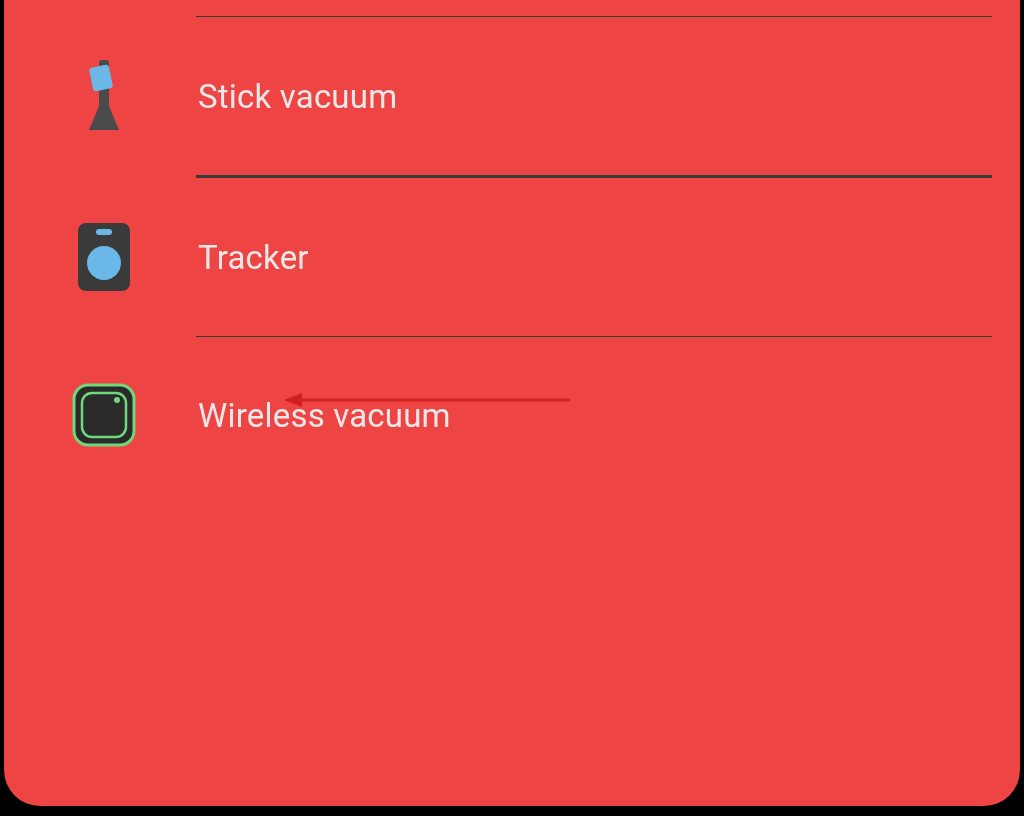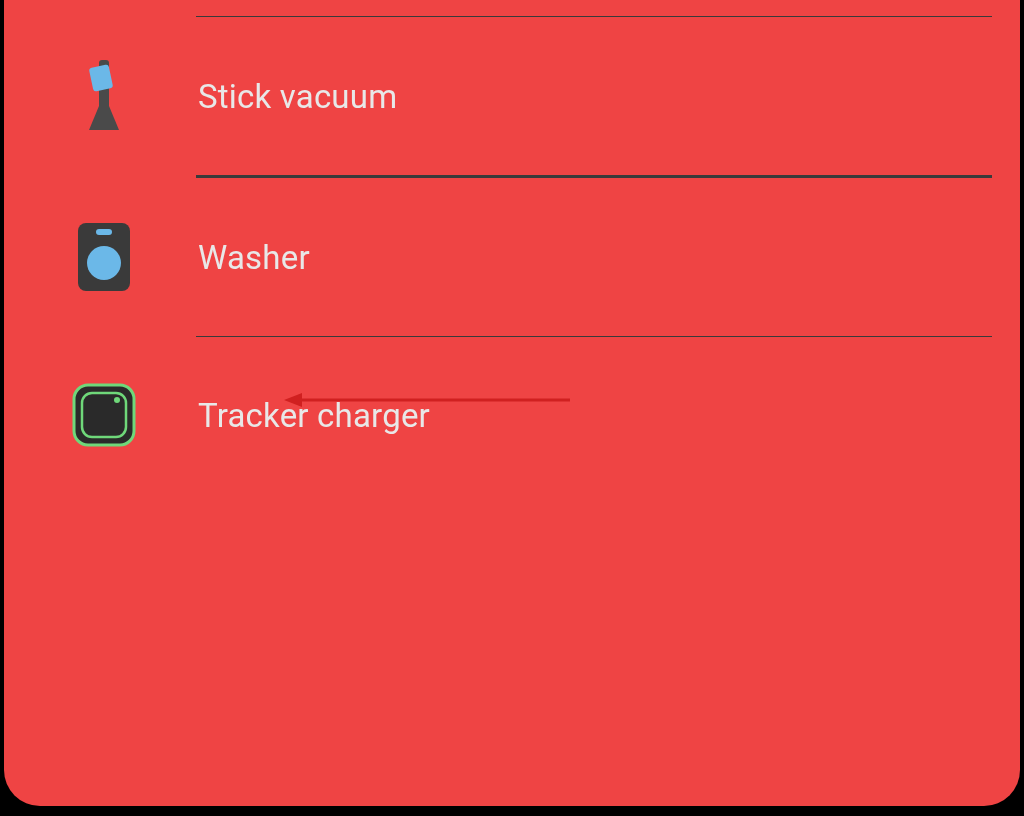--- a/index.html
+++ b/index.html
@@ -84,34 +84,34 @@
     <div class="divider"></div>
 
     <div class="row">
       <span class="icon-slot">
         <svg width="60" height="72" viewBox="0 0 60 72">
           <rect x="4" y="2" width="52" height="68" rx="8" fill="#3a3a3a"></rect>
           <rect x="22" y="8" width="16" height="6" rx="3" fill="#6bb8e8"></rect>
           <circle cx="30" cy="42" r="17" fill="#6bb8e8"></circle>
         </svg>
       </span>
-      <span class="label">Washer</span>
+      <span class="label">Tracker</span>
     </div>
 
     <div class="divider"></div>
 
     <div class="row short">
       <span class="icon-slot">
         <svg width="66" height="66" viewBox="0 0 66 66">
           <rect x="3" y="3" width="60" height="60" rx="14" fill="#2a2a2a" stroke="#6fd87a" stroke-width="3"></rect>
           <rect x="11" y="11" width="44" height="44" rx="10" fill="none" stroke="#6fd87a" stroke-width="2.5"></rect>
           <circle cx="46" cy="18" r="3" fill="#6fd87a"></circle>
         </svg>
       </span>
-      <span class="label">Tracker charger</span>
+      <span class="label">Wireless vacuum</span>
     </div>
 
   </div>
 
   <svg class="arrow" width="290" height="20" viewBox="0 0 290 20">
     <line x1="18" y1="10" x2="288" y2="10" stroke="#d02020" stroke-width="3"></line>
     <polygon points="2,10 20,3 20,17" fill="#d02020"></polygon>
   </svg>
 </div>
 

